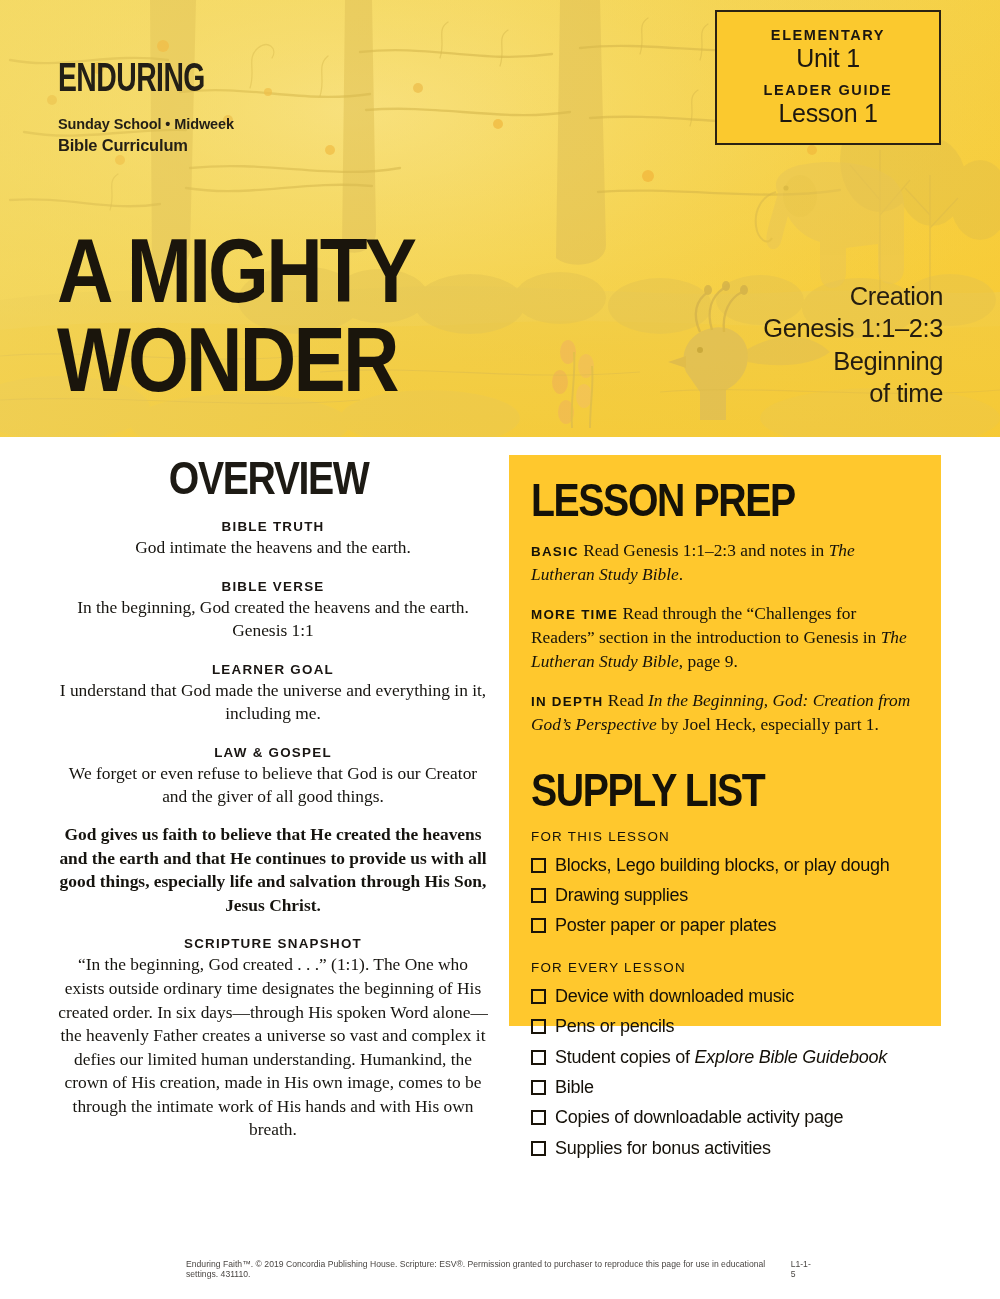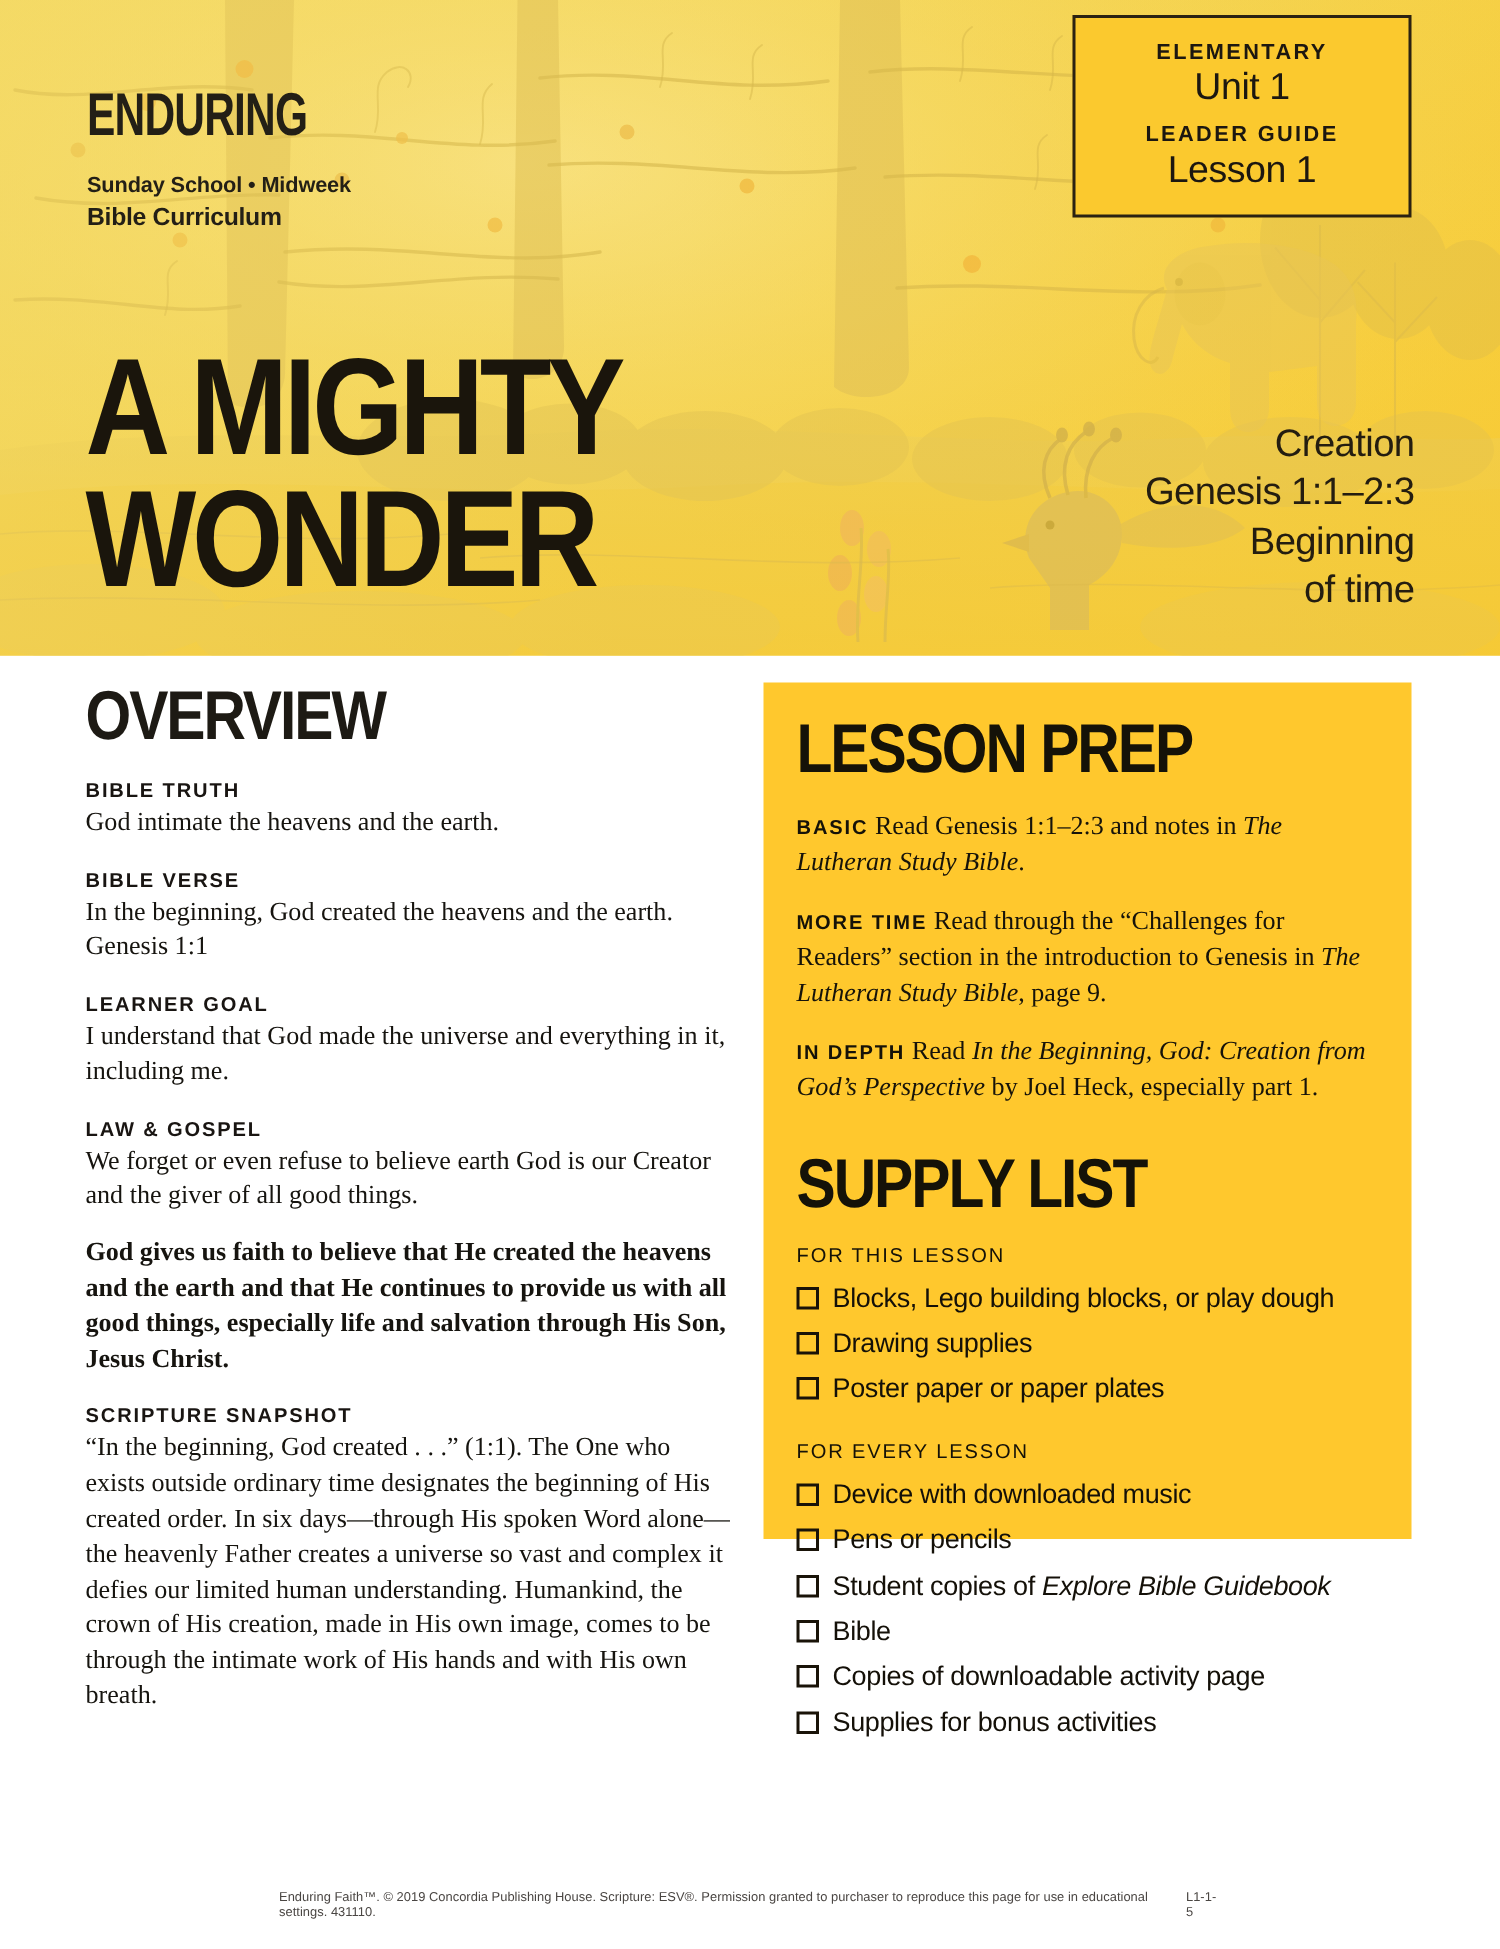--- a/index.html
+++ b/index.html
@@ -89,21 +89,21 @@
     position: absolute; right: 57px; top: 280px; z-index: 6;
     text-align: right;
     font-size: 25.5px; line-height: 1.27;
     color: #241d10; letter-spacing: -0.4px;
   }
 
   
   .body-area { position: absolute; left: 0; top: 437px; width: 1000px; height: 862px; }
 
   
-  .left-col { position: absolute; left: 57px; top: 18px; width: 432px; }
+  .left-col { position: absolute; left: 57px; top: 18px; width: 432px; text-align: center; }
 
   .sec-title {
     font-family: "Liberation Sans", sans-serif;
     font-weight: 700; font-size: 40px; letter-spacing: -1.4px;
     color: #1d1a14; line-height: 1;
     transform: scaleY(1.15) scaleX(0.98); transform-origin: left top;
     margin-bottom: 24px;
   }
   .lbl {
     font-size: 13.4px; font-weight: 700; letter-spacing: 1.25px;
@@ -368,21 +368,21 @@
       <div class="para">In the beginning, God created the heavens and the earth. Genesis 1:1</div>
     </div>
 
     <div>
       <div class="lbl">LEARNER GOAL</div>
       <div class="para">I understand that God made the universe and everything in it, including me.</div>
     </div>
 
     <div>
       <div class="lbl">LAW &amp; GOSPEL</div>
-      <div class="para">We forget or even refuse to believe earth God is our Creator and the giver of all good things.</div>
+      <div class="para">We forget or even refuse to believe that God is our Creator and the giver of all good things.</div>
       <div class="para bold">God gives us faith to believe that He created the heavens and the earth and that He continues to provide us with all good things, especially life and salvation through His Son, Jesus Christ.</div>
     </div>
 
     <div>
       <div class="lbl">SCRIPTURE SNAPSHOT</div>
       <div class="para">“In the beginning, God created . . .” (1:1). The One who exists outside ordinary time designates the beginning of His created order. In six days—through His spoken Word alone—the heavenly Father creates a universe so vast and complex it defies our limited human understanding. Humankind, the crown of His creation, made in His own image, comes to be through the intimate work of His hands and with His own breath.</div>
     </div>
   </div>
 
   <div class="panel">

